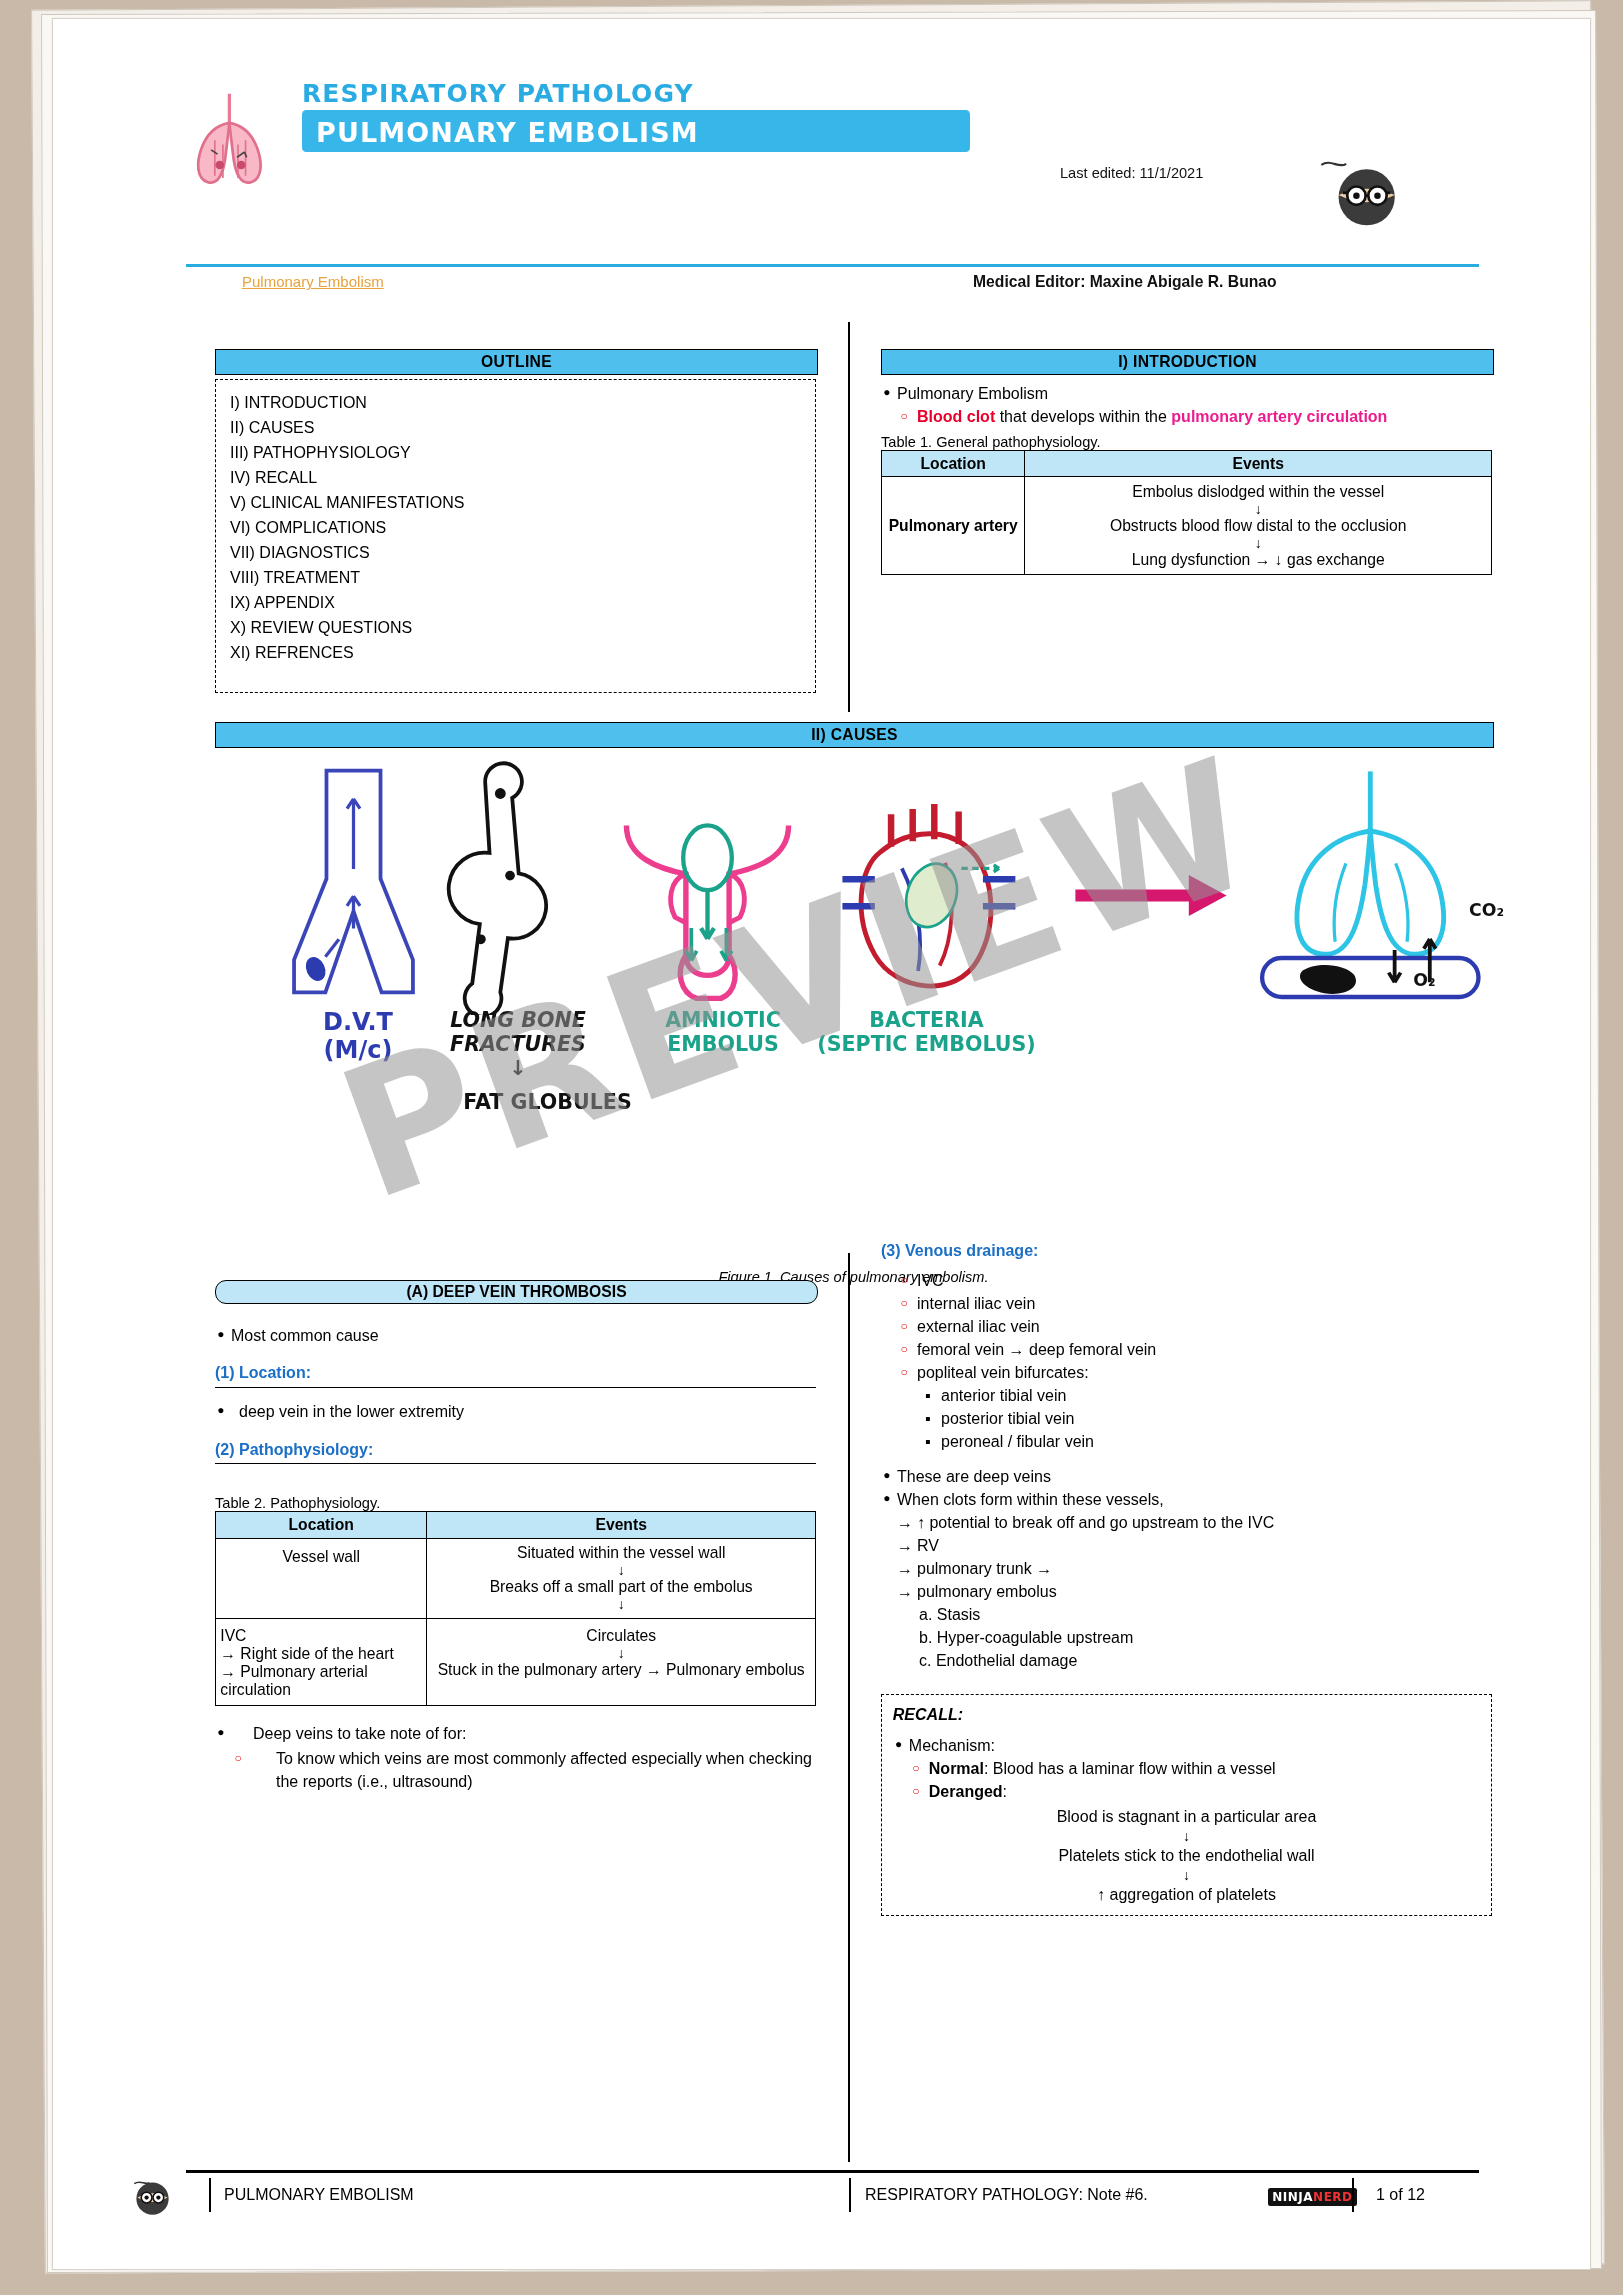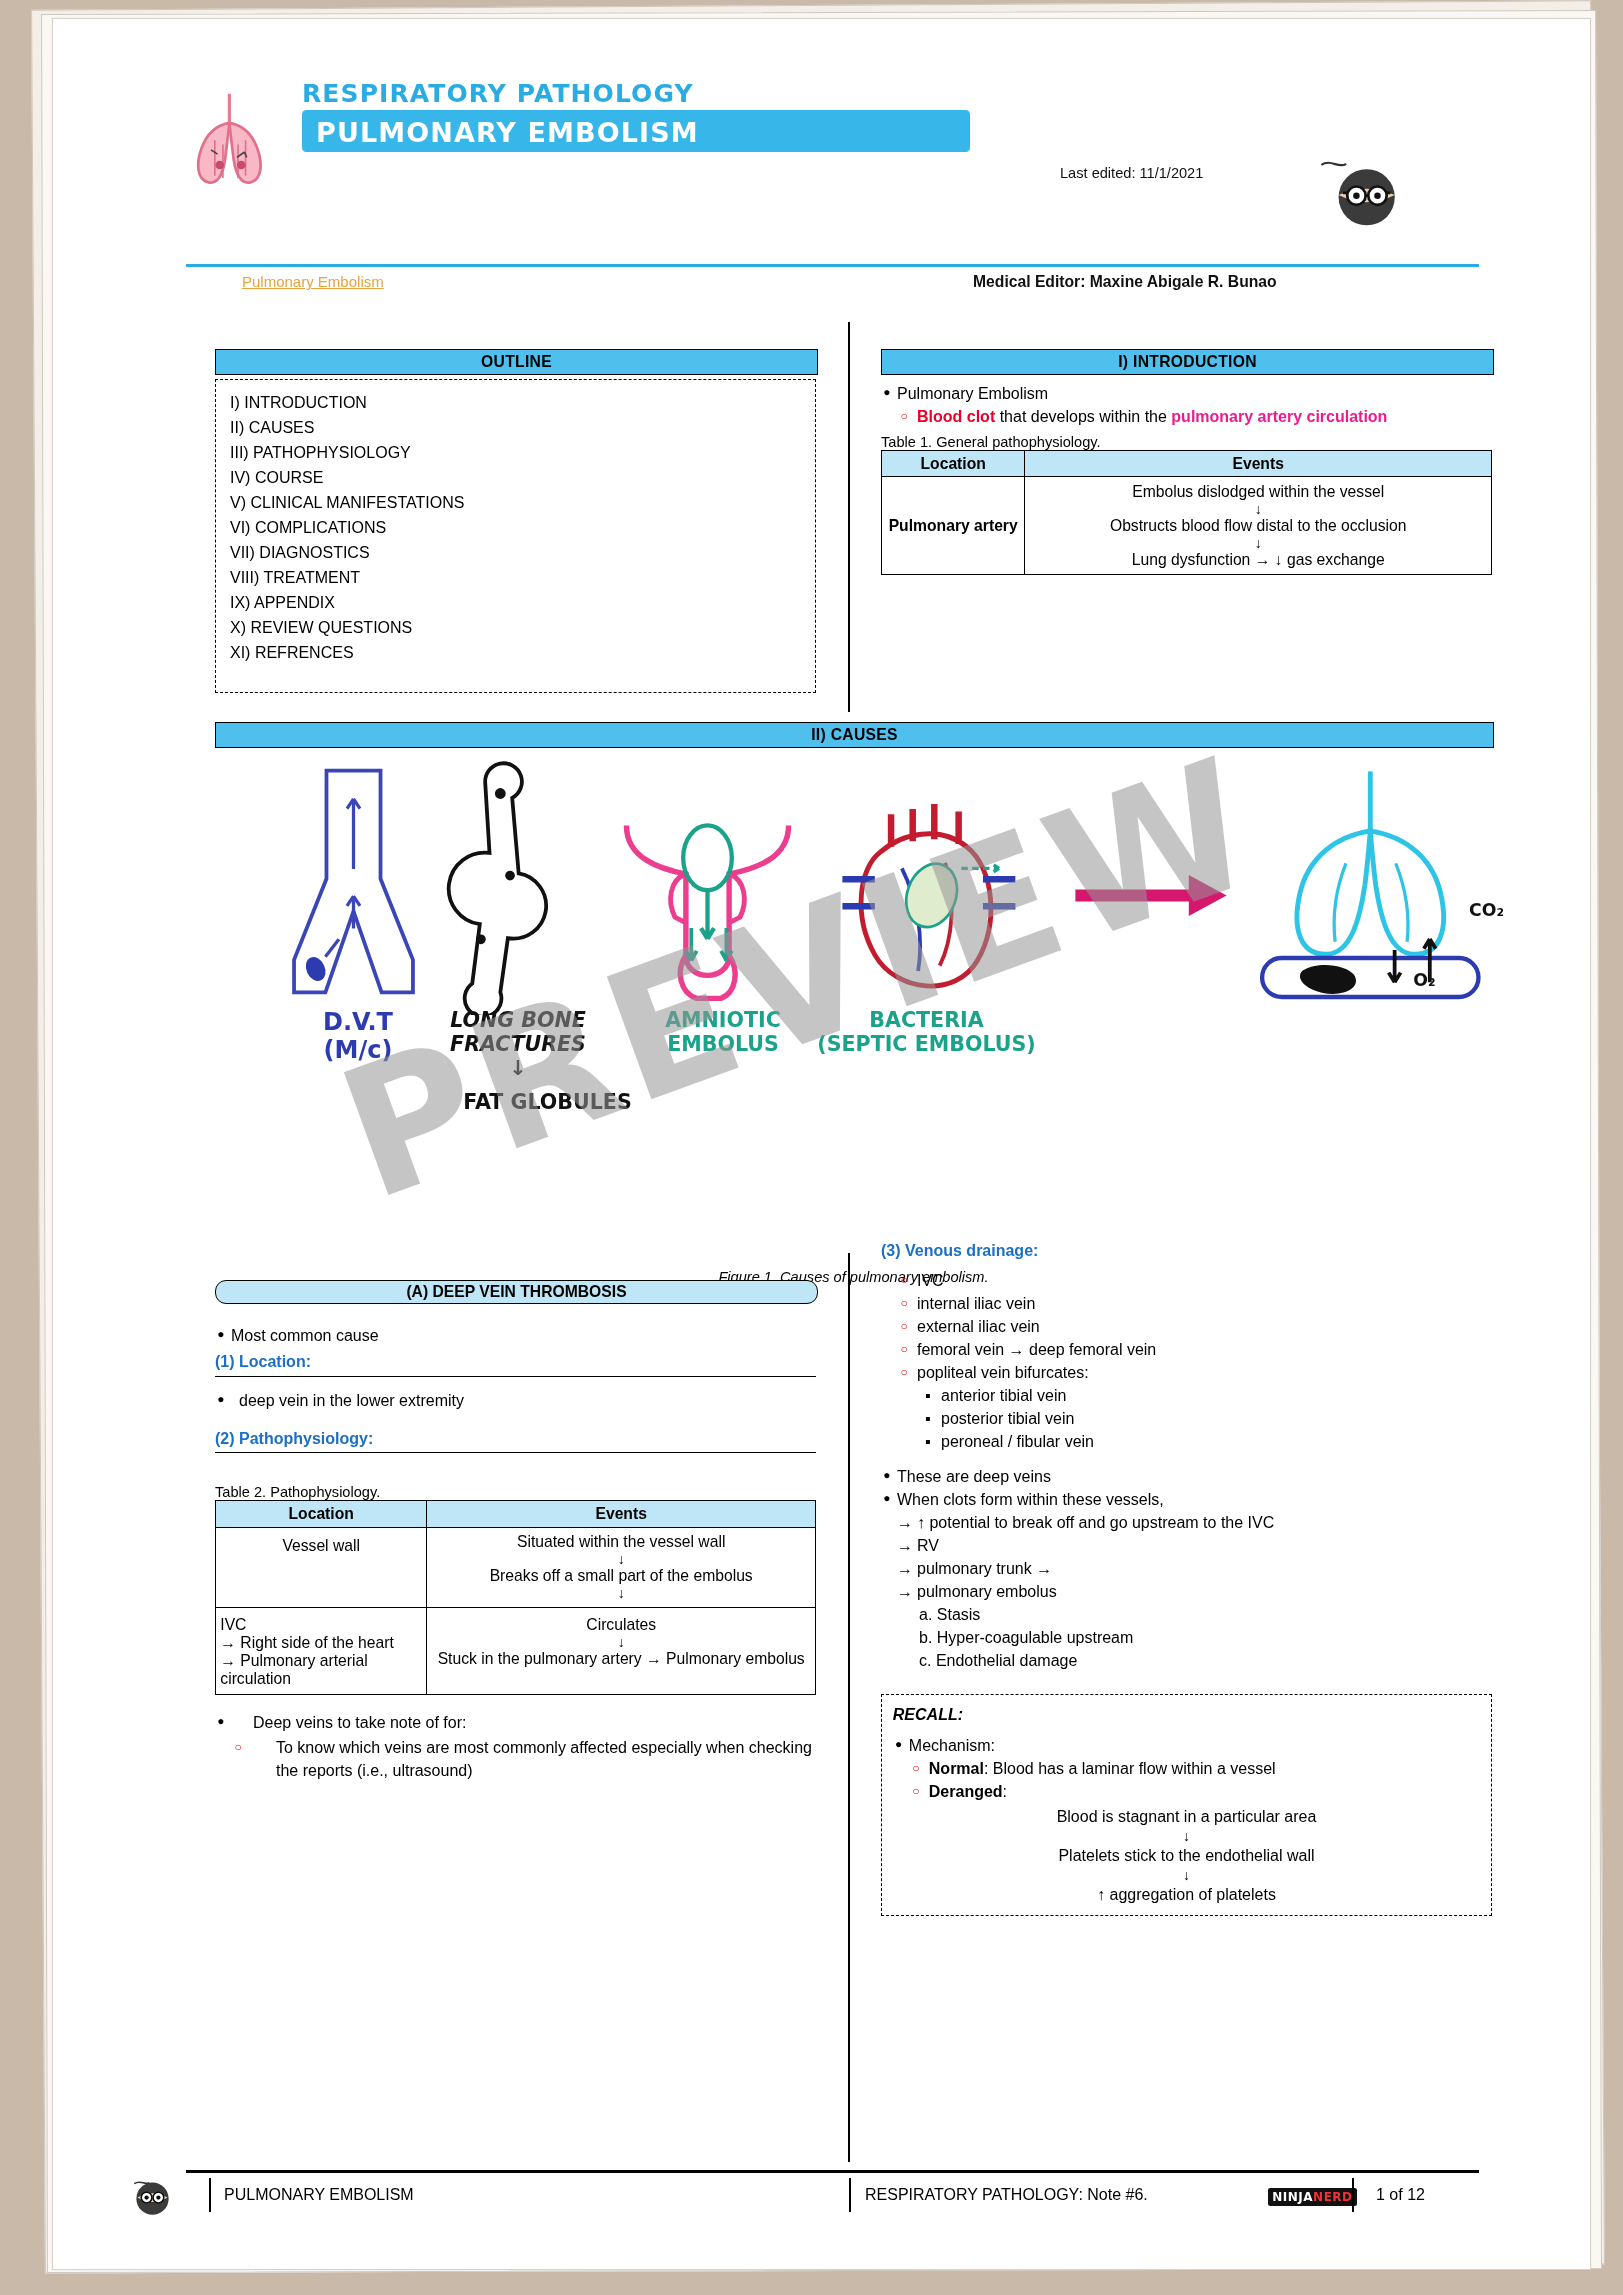--- a/index.html
+++ b/index.html
@@ -189,21 +189,21 @@
 
   <div class="subhead"></div>
   <div class="breadcrumb">Pulmonary Embolism</div>
   <div class="medical-editor">Medical Editor: Maxine Abigale R. Bunao</div>
 
   <div class="bar bar-outline">OUTLINE</div>
   <div class="dashed-box outline-box">
     <div>I) INTRODUCTION</div>
     <div>II) CAUSES</div>
     <div>III) PATHOPHYSIOLOGY</div>
-    <div>IV) COURSE</div>
+    <div>IV) RECALL</div>
     <div>V) CLINICAL MANIFESTATIONS</div>
     <div>VI) COMPLICATIONS</div>
     <div>VII) DIAGNOSTICS</div>
     <div>VIII) TREATMENT</div>
     <div>IX) APPENDIX</div>
     <div>X) REVIEW QUESTIONS</div>
     <div>XI) REFRENCES</div>
   </div>
 
   <div class="col-divider"></div>
@@ -322,21 +322,21 @@
   </div>
 
   <div class="preview-wm">PREVIEW</div>
   <div class="fig-caption">Figure 1. Causes of pulmonary embolism.</div>
 
   <div class="col-divider2"></div>
 
   <div class="sub-bar dvt-bar">(A)  DEEP VEIN THROMBOSIS</div>
   <div class="left-col">
     <div class="li bullet" style="margin-top:12px">Most common cause</div>
-    <div class="blue-head" style="margin-top:6px">(1)  Location:</div>
+    <div class="blue-head" style="margin-top:17px">(1)  Location:</div>
     <div class="li bullet" style="margin-top:12px; padding-left:24px">deep vein in the lower extremity</div>
     <div class="blue-head" style="margin-top:18.4px">(2)  Pathophysiology:</div>
 
     <div class="cap" style="margin-top:31px">Table 2. Pathophysiology.</div>
     <table class="tbl">
       <tbody>
             <tr>
         <th style="width:206px">Location</th>
         <th>Events</th>
       </tr>

